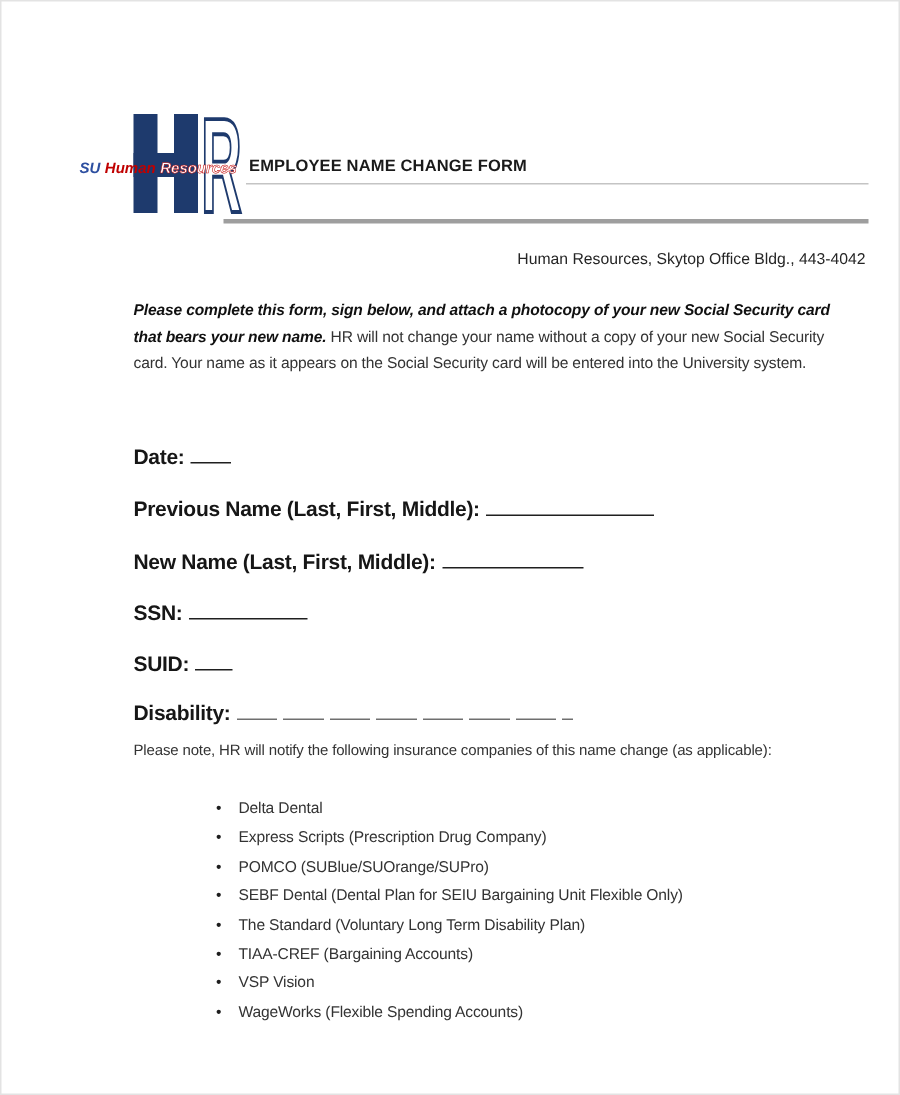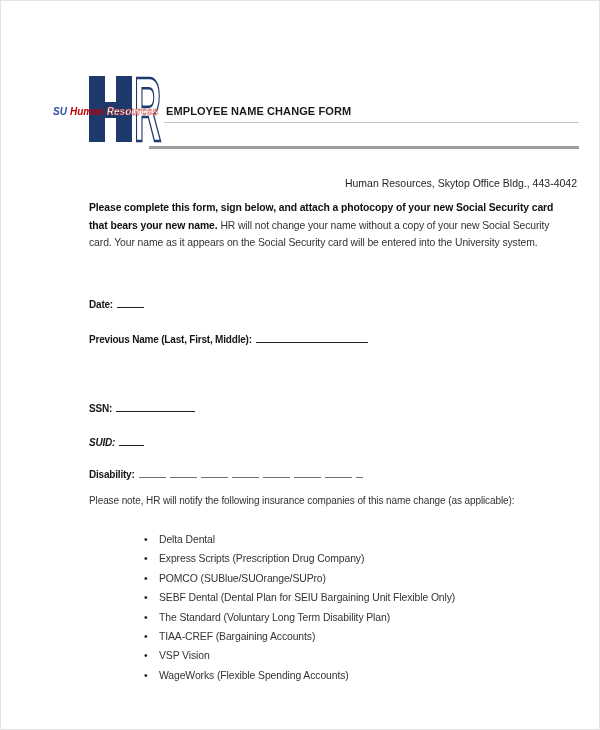--- a/index.html
+++ b/index.html
@@ -21,32 +21,32 @@
   .lg-su  { fill:#2d4fa0; }
   .lg-human { fill:#c00000; }
   .lg-res { fill:#ffffff; stroke:#c00000; stroke-width:0.35px; }
   .title {
     position:absolute; left:165px; top:104px;
     font-size:11px; font-weight:bold; letter-spacing:0.1px; color:#1a1a1a;
     white-space:nowrap;
   }
   .title-underline { position:absolute; left:163px; top:121px; width:415px; height:1px; background:#c4c4c4; }
   .shadow-line { position:absolute; left:148px; top:145px; width:430px; height:3px; background:#9e9e9e; }
-  .contact { position:absolute; top:176px; right:22px; font-size:10.5px; color:#252525; white-space:nowrap;padding-left:23px; }
+  .contact { position:absolute; top:166px; right:22px; font-size:10.5px; color:#252525; white-space:nowrap;padding-left:23px; }
   
   .intro {
     position:absolute; left:88px; top:198px; width:468px; margin:0;
     font-size:10.4px; line-height:17.6px; color:#333333; letter-spacing:-0.1px;
   }
-  .intro b { color:#101010; }
+  .intro b { color:#101010;font-style:italic; }
   
-  .field { position:absolute; left:88px; font-size:10px; font-weight:bold;
+  .field { position:absolute; left:88px; font-size:14px; font-weight:bold;
            color:#161616; letter-spacing:-0.2px; white-space:nowrap; }
   .f-date { top:295px; } .f-prev { top:330px;text-align:center; } .f-new { top:365px; }
-  .f-ssn  { top:399px; } .f-suid { top:433px;font-style:italic; } .f-sig { top:466px; }
+  .f-ssn  { top:399px; } .f-suid { top:433px; } .f-sig { top:466px; }
   .blank { display:inline-block; height:11px; margin-left:4px;
            border-bottom:1.6px solid #1f1f1f; vertical-align:baseline; }
   .b-date { width:27px; }  .b-prev { width:112px; } .b-new { width:94px; }
   .b-ssn  { width:79px; }  .b-suid { width:25px; }
   .b-sig  { width:224px; border-bottom:none;
     background-image:repeating-linear-gradient(to right,#6f6f6f 0,#6f6f6f 27px,transparent 27px,transparent 31px);
     background-size:100% 1.3px; background-position:0 100%; background-repeat:no-repeat; }
   
   .note { position:absolute; left:88px; top:494px; font-size:10px; color:#333333; white-space:nowrap; letter-spacing:-0.1px; }
   .bullets { position:absolute; left:143px; top:529px; margin:0; padding:0; list-style:none; }
@@ -75,20 +75,23 @@
   <div class="shadow-line"></div>
   <div class="contact">Human Resources, Skytop Office Bldg., 443-4042</div>
 
   <p class="intro"><b>Please complete this form, sign below, and attach a photocopy of your new Social Security card that bears your new name.</b> <span>HR will not change your name without a copy of your new Social Security card.  Your name as it appears on the Social Security card will be entered into the University system.</span></p>
 
   <div class="field f-date">
     <span>Date:</span><span class="blank b-date"></span>
   </div>
   <div class="field f-prev">
     <span>Previous Name (Last, First, Middle):</span><span class="blank b-prev"></span>
+  </div>
+  <div class="field f-new">
+    <span>New Name (Last, First, Middle):</span><span class="blank b-new"></span>
   </div>
   <div class="field f-ssn">
     <span>SSN:</span><span class="blank b-ssn"></span>
   </div>
   <div class="field f-suid">
     <span>SUID:</span><span class="blank b-suid"></span>
   </div>
   <div class="field f-sig">
     <span>Disability:</span><span class="blank b-sig"></span>
   </div>

